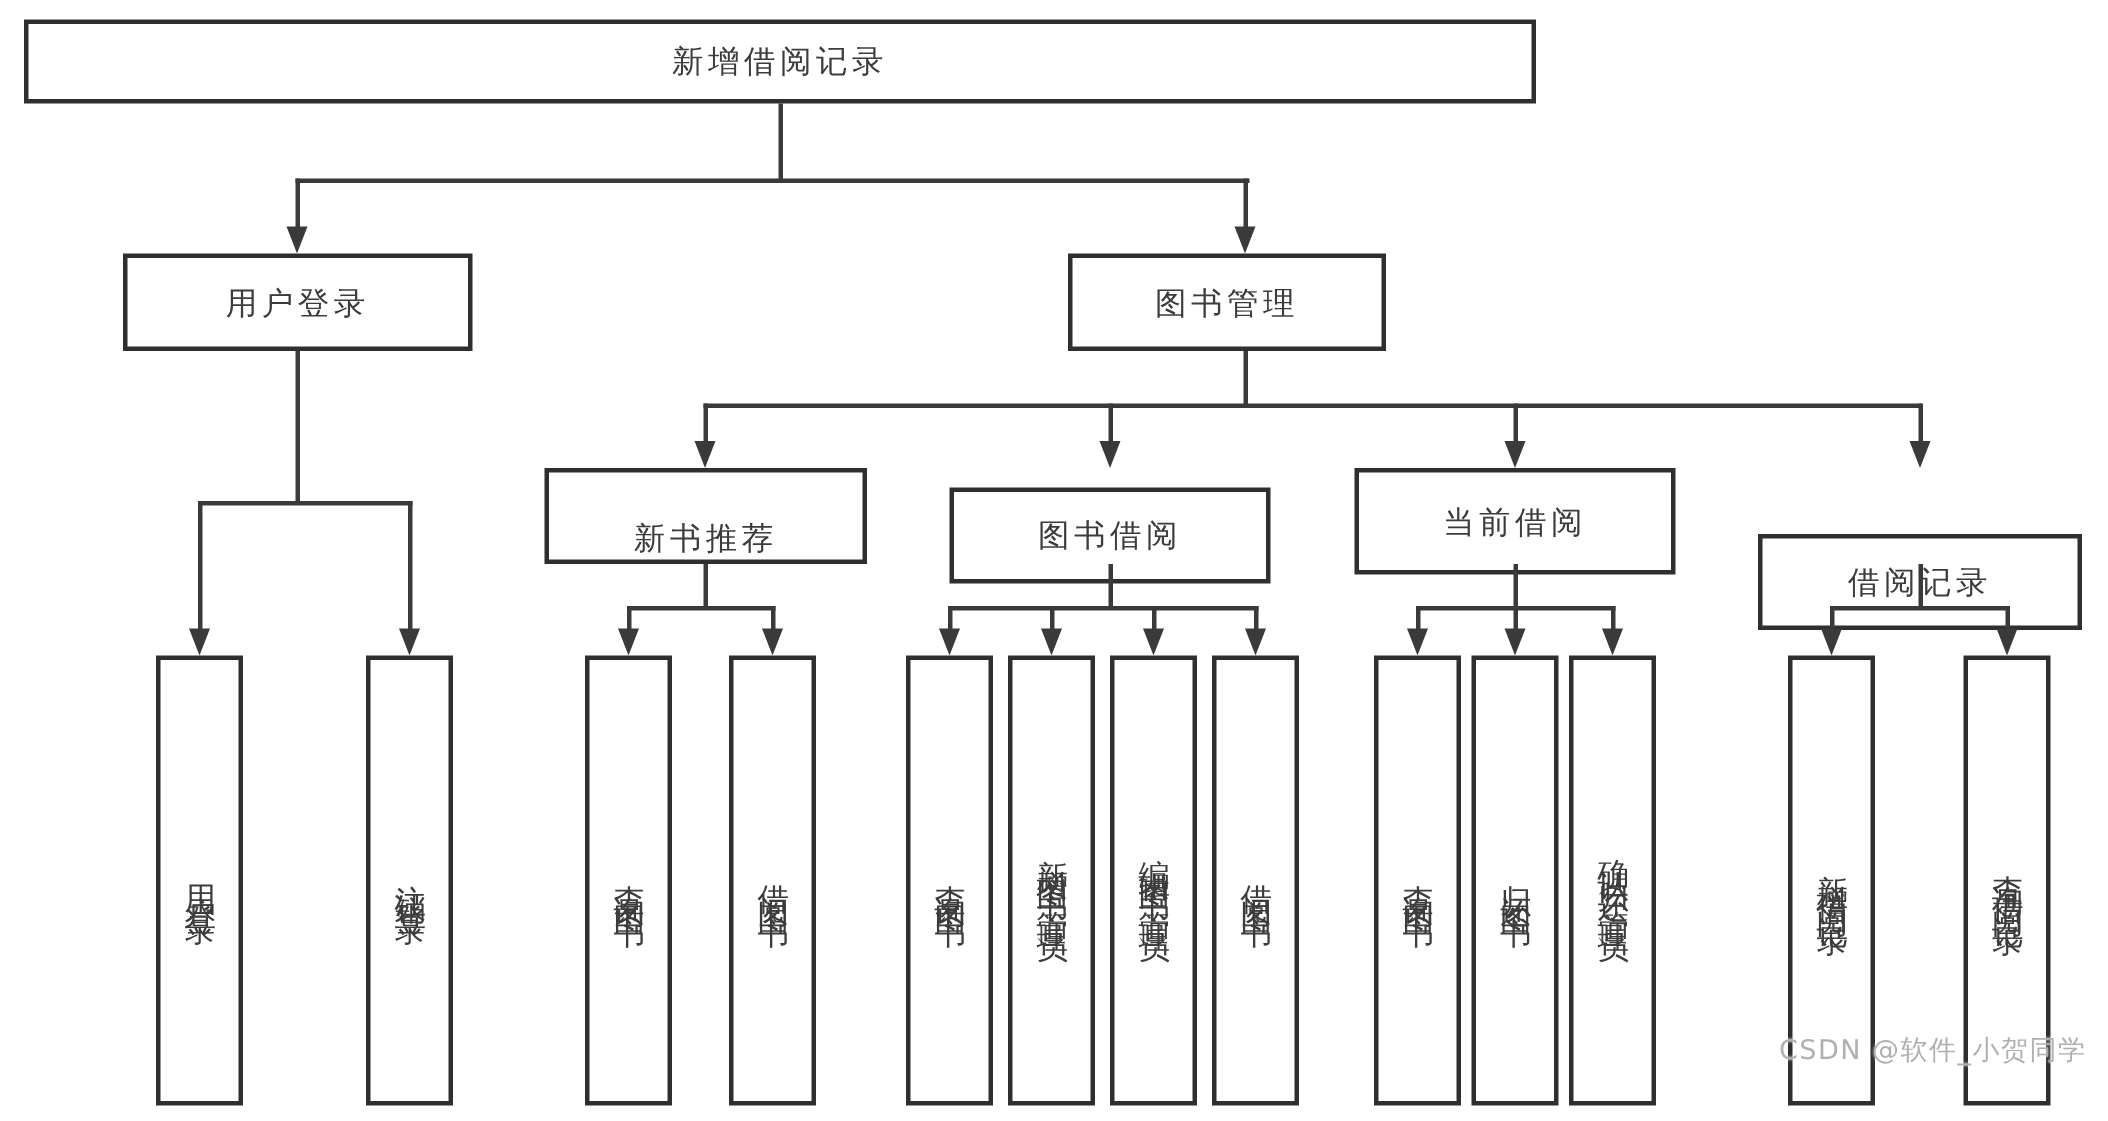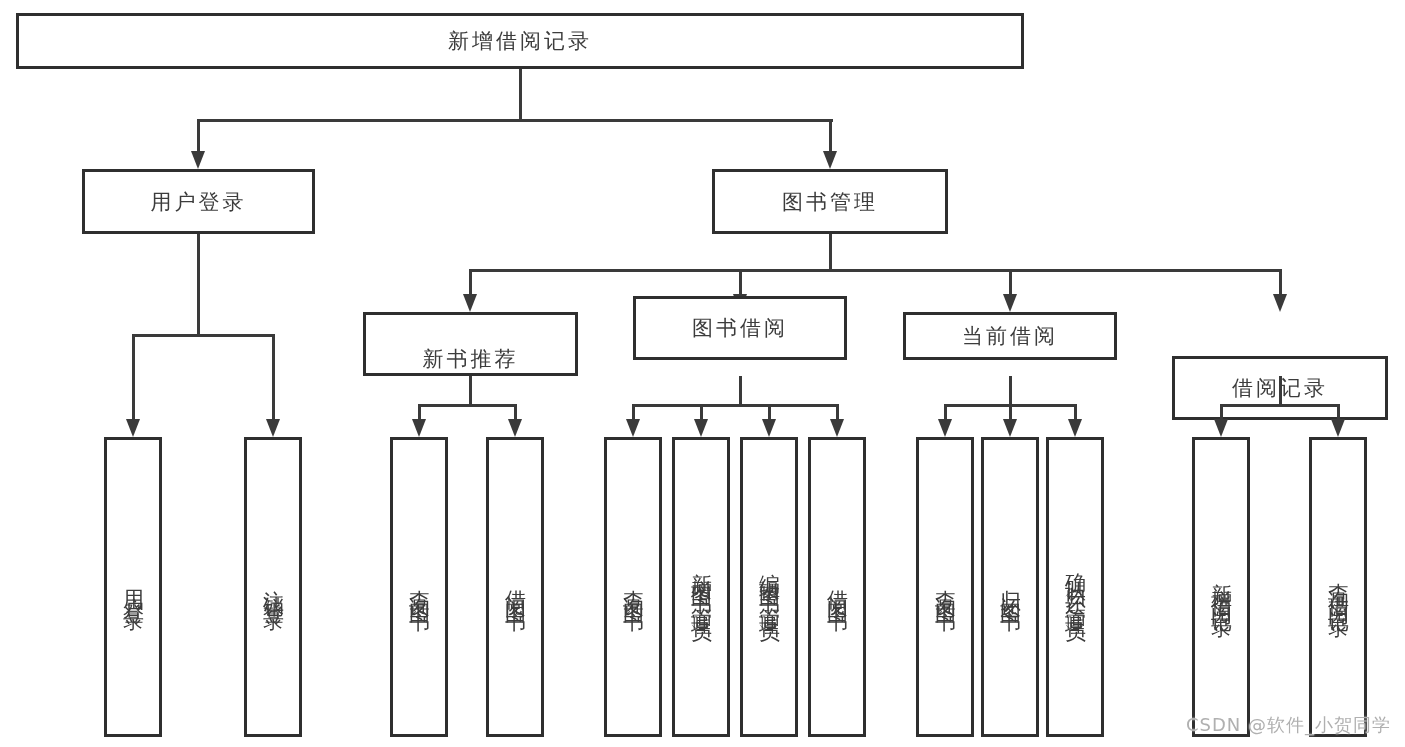--- a/index.html
+++ b/index.html
@@ -75,21 +75,21 @@
   <div class="line" style="left:519px; top:69px; width:3px; height:52px;"></div>
   <div class="line" style="left:197px; top:119px; width:636px; height:3px;"></div>
   <div class="line" style="left:197px; top:119px; width:3px; height:34px;"></div>
   <div class="line" style="left:829px; top:119px; width:3px; height:34px;"></div>
   <div class="arrow" style="left:191px; top:151px;"></div>
   <div class="arrow" style="left:823px; top:151px;"></div>
 
   <div class="node hnode" style="left:82px; top:169px; width:233px; height:65px;">
     <span>用户登录</span>
   </div>
-  <div class="node hnode" style="left:712px; top:169px; width:236px; height:65px;align-items:center;">
+  <div class="node hnode" style="left:712px; top:169px; width:212px; height:65px;align-items:center;">
     <span>图书管理</span>
   </div>
 
   <div class="line" style="left:197px; top:234px; width:3px; height:102px;"></div>
   <div class="line" style="left:132px; top:334px; width:143px; height:3px;"></div>
   <div class="line" style="left:132px; top:334px; width:3px; height:88px;"></div>
   <div class="line" style="left:272px; top:334px; width:3px; height:88px;"></div>
   <div class="arrow" style="left:126px; top:419px;"></div>
   <div class="arrow" style="left:266px; top:419px;"></div>
 
@@ -100,24 +100,24 @@
   <div class="line" style="left:1009px; top:269px; width:3px; height:27px;"></div>
   <div class="line" style="left:1279px; top:269px; width:3px; height:27px;"></div>
   <div class="arrow" style="left:463px; top:294px;"></div>
   <div class="arrow" style="left:733px; top:294px;"></div>
   <div class="arrow" style="left:1003px; top:294px;"></div>
   <div class="arrow" style="left:1273px; top:294px;"></div>
 
   <div class="node hnode" style="left:363px; top:312px; width:215px; height:64px;align-items:flex-end;">
     <span>新书推荐</span>
   </div>
-  <div class="node hnode" style="left:633px; top:296px; width:214px; height:64px;text-align:right;">
+  <div class="node hnode" style="left:633px; top:325px; width:214px; height:64px;text-align:right;">
     <span>图书借阅</span>
   </div>
-  <div class="node hnode" style="left:903px; top:312px; width:214px; height:48px;">
+  <div class="node hnode" style="left:903px; top:312px; width:214px; height:71px;">
     <span>当前借阅</span>
   </div>
   <div class="node hnode" style="left:1172px; top:312px; width:216px; height:64px;margin-top:44px;">
     <span>借阅记录</span>
   </div>
 
   <div class="line" style="left:469px; top:376px; width:3px; height:30px;"></div>
   <div class="line" style="left:418px; top:404px; width:99px; height:3px;"></div>
   <div class="line" style="left:418px; top:404px; width:3px; height:17px;"></div>
   <div class="line" style="left:514px; top:404px; width:3px; height:17px;"></div>
@@ -188,15 +188,15 @@
     <span>确认归还（管理员）</span>
   </div>
 
   <div class="node vnode" style="left:1192px; top:437px; width:58px; height:300px;">
     <span>新增借阅记录</span>
   </div>
   <div class="node vnode" style="left:1309px; top:437px; width:58px; height:300px;">
     <span>查询借阅记录</span>
   </div>
 
-  <div class="watermark" style="left:1186px; top:713px;">CSDN @软件_小贺同学</div>
+  <div class="watermark" style="left:1186px; top:688px;">CSDN @软件_小贺同学</div>
 
 </div>
 
 </body></html>

